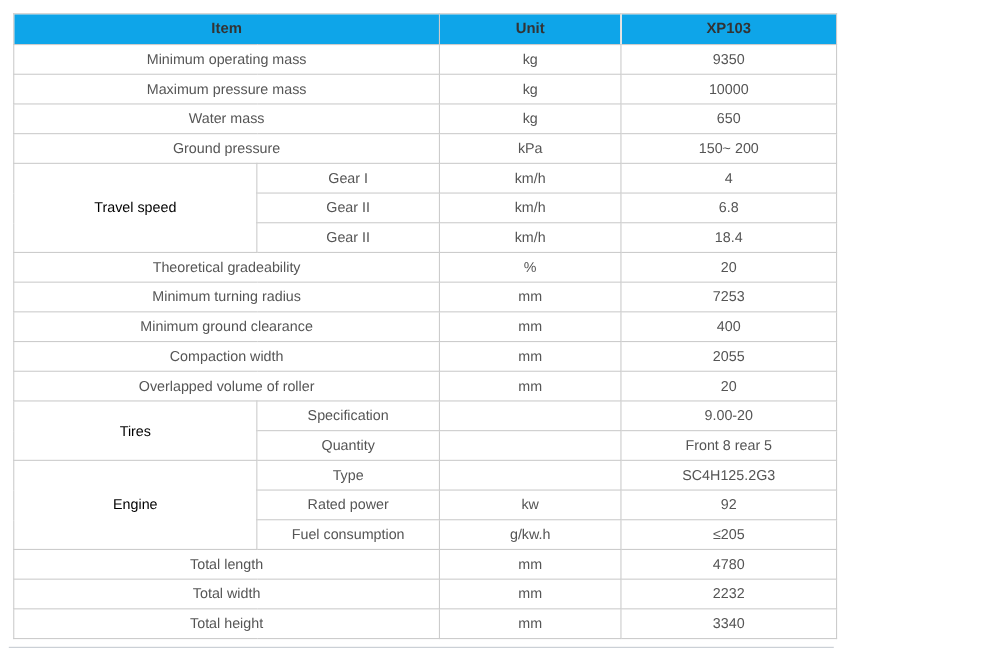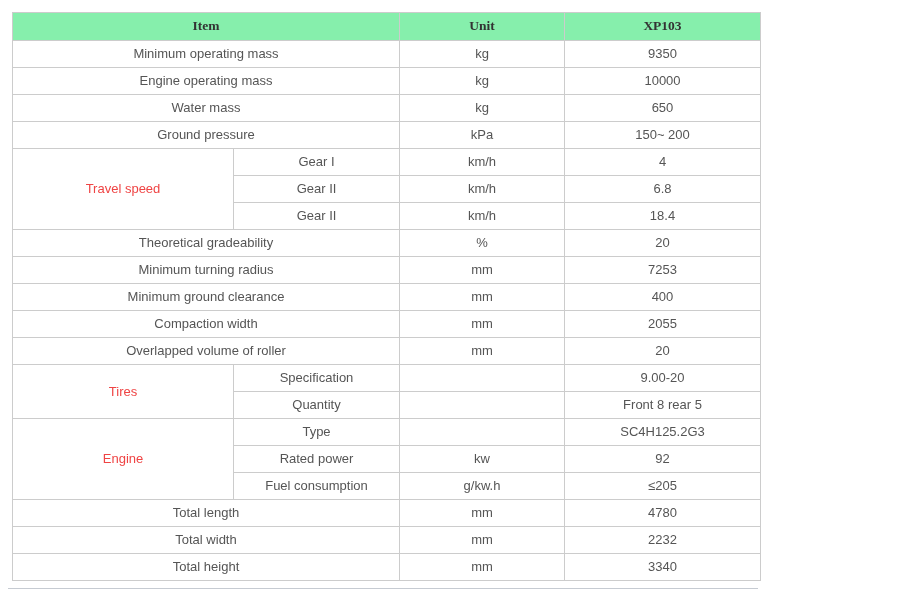--- a/index.html
+++ b/index.html
@@ -28,29 +28,28 @@
     vertical-align: middle;
     padding: 0 4px;
     font-size: 13px;
     color: #555555;
     height: 26px;
     line-height: 1.2;
     overflow: hidden;
     white-space: nowrap;
   }
   table.spec th {
-    background: #86efac;
+    background: #0ea5e9;
     color: #333333;
     font-weight: bold;
     height: 27px;
     font-size: 13.5px;
-    font-family: Liberation Serif, serif;
   }
   table.spec td.group-cell {
-    color: #ef4444;
+    color: #000000;
   }
   .bottom-divider {
     position: absolute;
     left: 8px;
     top: 588px;
     width: 750px;
     height: 1px;
     background: #c6cbd2;
   }
 </style>
@@ -71,21 +70,21 @@
         <th>Unit</th>
         <th>XP103</th>
       </tr>
 
       <tr>
         <td colspan="2">Minimum operating mass</td>
         <td>kg</td>
         <td>9350</td>
       </tr>
       <tr>
-        <td colspan="2">Engine operating mass</td>
+        <td colspan="2">Maximum pressure mass</td>
         <td>kg</td>
         <td>10000</td>
       </tr>
       <tr>
         <td colspan="2">Water mass</td>
         <td>kg</td>
         <td>650</td>
       </tr>
       <tr>
         <td colspan="2">Ground pressure</td>

